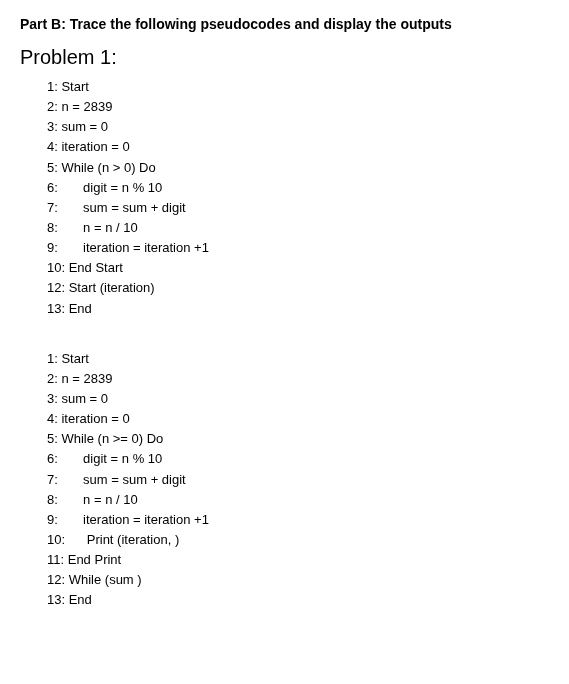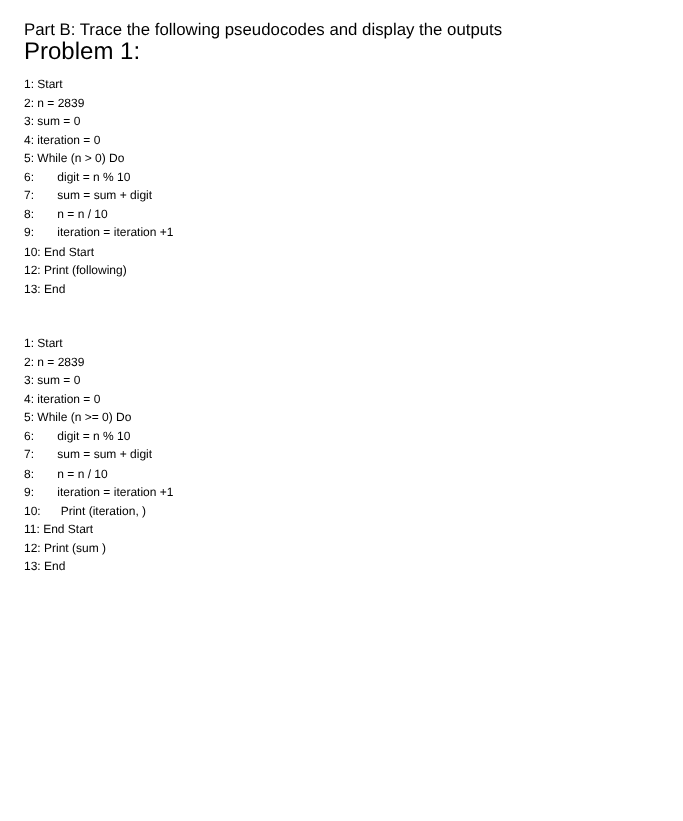--- a/index.html
+++ b/index.html
@@ -10,32 +10,34 @@
     body {
       background: #ffffff;
       font-family: Arial, sans-serif;
       font-size: 14px;
       color: #000000;
       width: 569px;
       min-height: 684px;
       padding: 16px 20px;
     }
     .main-title {
-      font-weight: normal;
+      font-weight: bold;
       font-size: 14px;
+      margin-bottom: 14px;
     }
     .problem-title {
       font-size: 20px;
       margin-bottom: 8px;
     }
     .code-block {
       font-family: Arial, sans-serif;
-      font-size: 10px;
+      font-size: 13px;
       line-height: 1.55;
       margin-bottom: 30px;
+      margin-left: 27px;
     }
     .code-block .line {
       display: block;
       white-space: pre;
     }
     .section-gap {
       margin-bottom: 24px;
     }
   </style>
 </head>
@@ -52,37 +54,37 @@
       <span class="line">1: Start</span>
       <span class="line">2: n = 2839</span>
       <span class="line">3: sum = 0</span>
       <span class="line">4: iteration = 0</span>
       <span class="line">5: While (n &gt; 0) Do</span>
       <span class="line">6:       digit = n % 10</span>
       <span class="line">7:       sum = sum + digit</span>
       <span class="line">8:       n = n / 10</span>
       <span class="line">9:       iteration = iteration +1</span>
       <span class="line">10: End Start</span>
-      <span class="line">12: Print (following)</span>
+      <span class="line">12: Start (iteration)</span>
       <span class="line">13: End</span>
     </div>
   </div>
 
   <div class="section-gap">
 
     <div class="code-block">
       <span class="line">1: Start</span>
       <span class="line">2: n = 2839</span>
       <span class="line">3: sum = 0</span>
       <span class="line">4: iteration = 0</span>
       <span class="line">5: While (n &gt;= 0) Do</span>
       <span class="line">6:       digit = n % 10</span>
       <span class="line">7:       sum = sum + digit</span>
       <span class="line">8:       n = n / 10</span>
       <span class="line">9:       iteration = iteration +1</span>
       <span class="line">10:      Print (iteration, )</span>
-      <span class="line">11: End Start</span>
-      <span class="line">12: Print (sum )</span>
+      <span class="line">11: End Print</span>
+      <span class="line">12: While (sum )</span>
       <span class="line">13: End</span>
     </div>
   </div>
 
 </div>
 
 </body></html>

